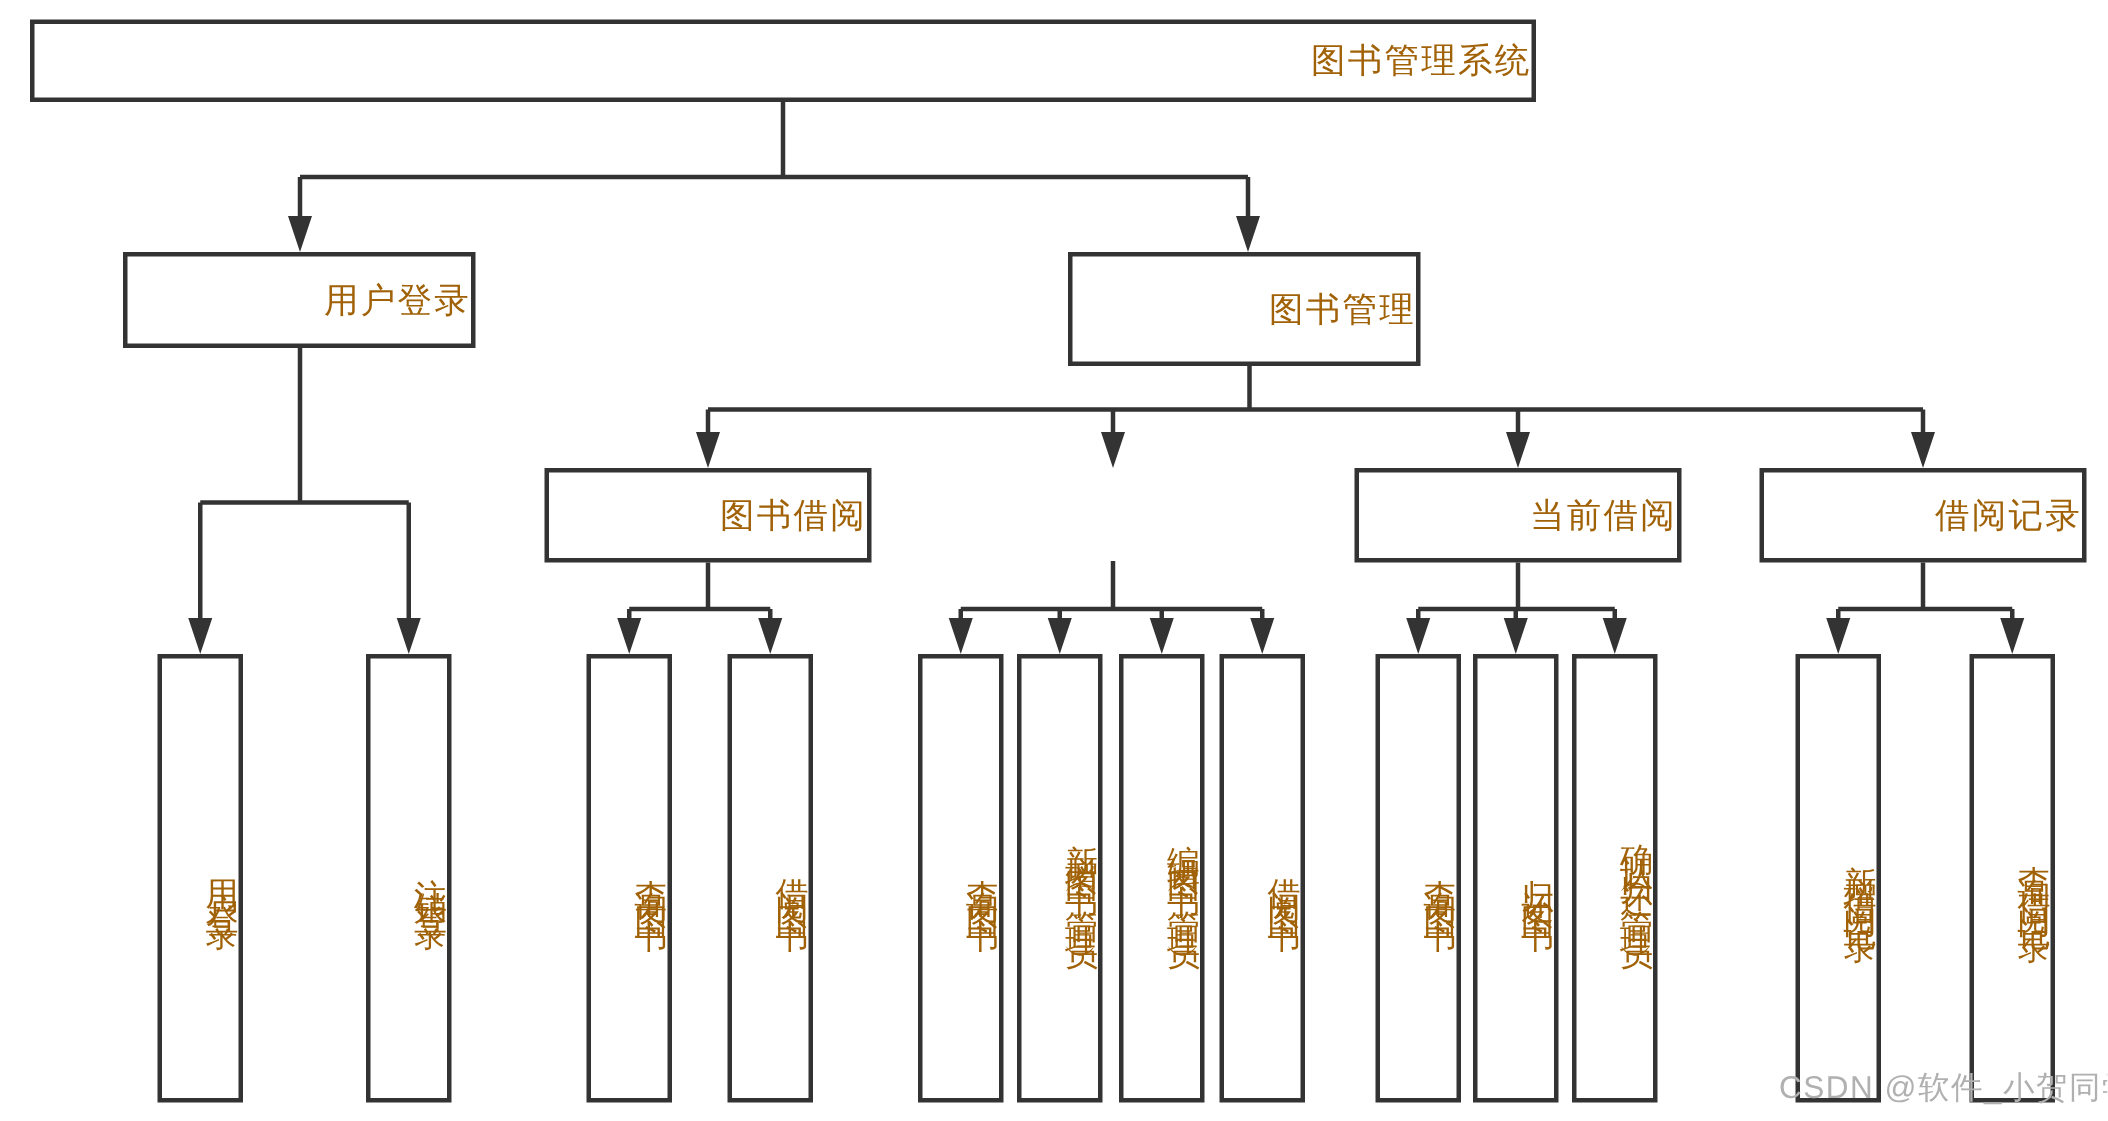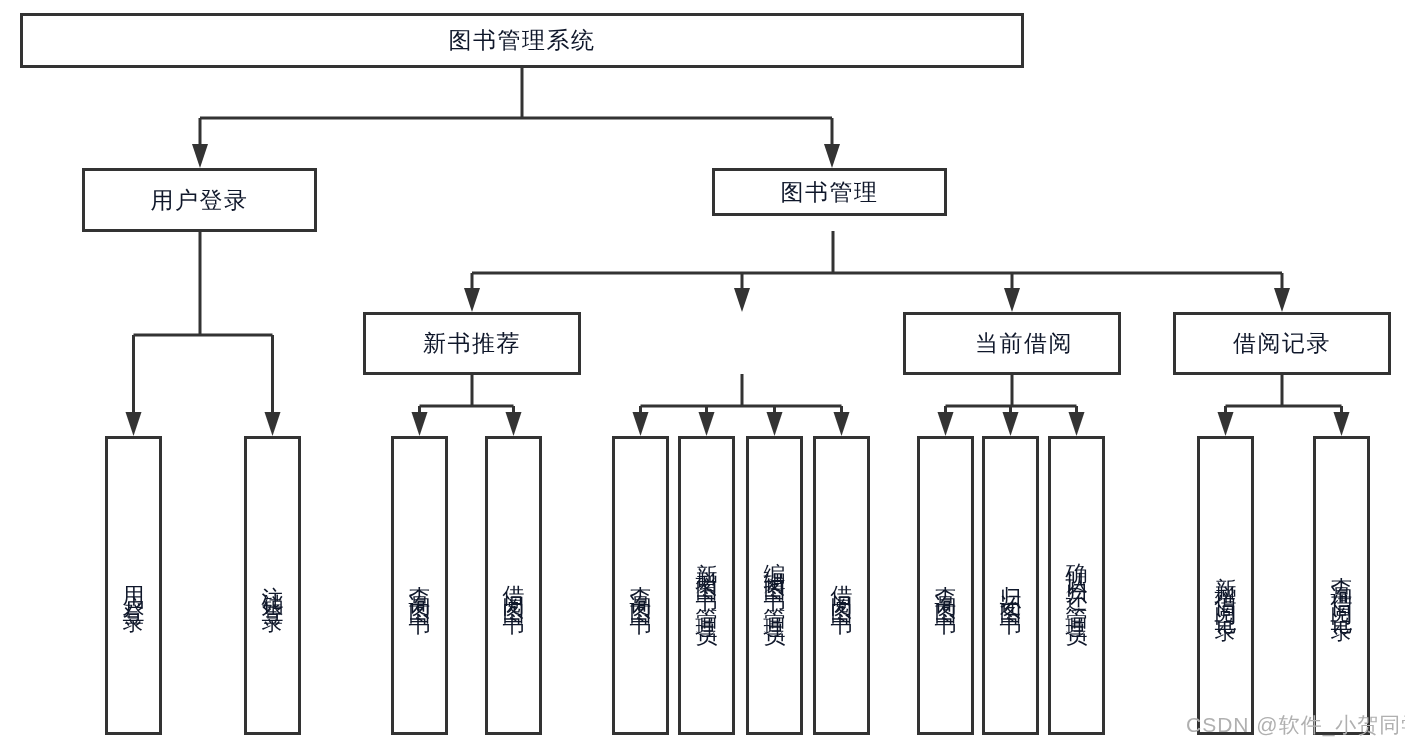--- a/index.html
+++ b/index.html
@@ -11,22 +11,22 @@
     background:#ffffff;
     overflow:hidden;
   }
   svg.wires { position:absolute; left:0; top:0; z-index:1; }
   .node {
     position:absolute;
     background:#ffffff;
     border:3px solid #333333;
     display:flex;
     align-items:center;
-    justify-content:center;
-    color:#0f172a;
+    justify-content:flex-end;
+    color:#a16207;
     z-index:2;
     font-family:Liberation Serif, serif;
   }
   .node.h { font-size:23px; letter-spacing:1.5px; white-space:nowrap; }
   .node.v { font-size:22px; }
   .node.v .vtext {
     writing-mode:vertical-rl;
     text-orientation:mixed;
     letter-spacing:9px;
     line-height:1;
@@ -115,26 +115,26 @@
     </g>
   </svg>
 
   <div class="node h" style="left:20px; top:13px; width:1004px; height:55px;">
     <span>图书管理系统</span>
   </div>
 
   <div class="node h" style="left:82px; top:168px; width:235px; height:64px;">
     <span>用户登录</span>
   </div>
-  <div class="node h" style="left:712px; top:168px; width:235px; height:48px;">
+  <div class="node h" style="left:712px; top:168px; width:235px; height:76px;">
     <span>图书管理</span>
   </div>
 
   <div class="node h" style="left:363px; top:312px; width:218px; height:63px;">
-    <span>新书推荐</span>
+    <span>图书借阅</span>
   </div>
   <div class="node h" style="left:903px; top:312px; width:218px; height:63px;padding-left:24px;">
     <span>当前借阅</span>
   </div>
   <div class="node h" style="left:1173px; top:312px; width:218px; height:63px;">
     <span>借阅记录</span>
   </div>
 
   <div class="node v" style="left:105px; top:436px; width:57px; height:299px;">
     <span class="vtext">用户登录</span>

